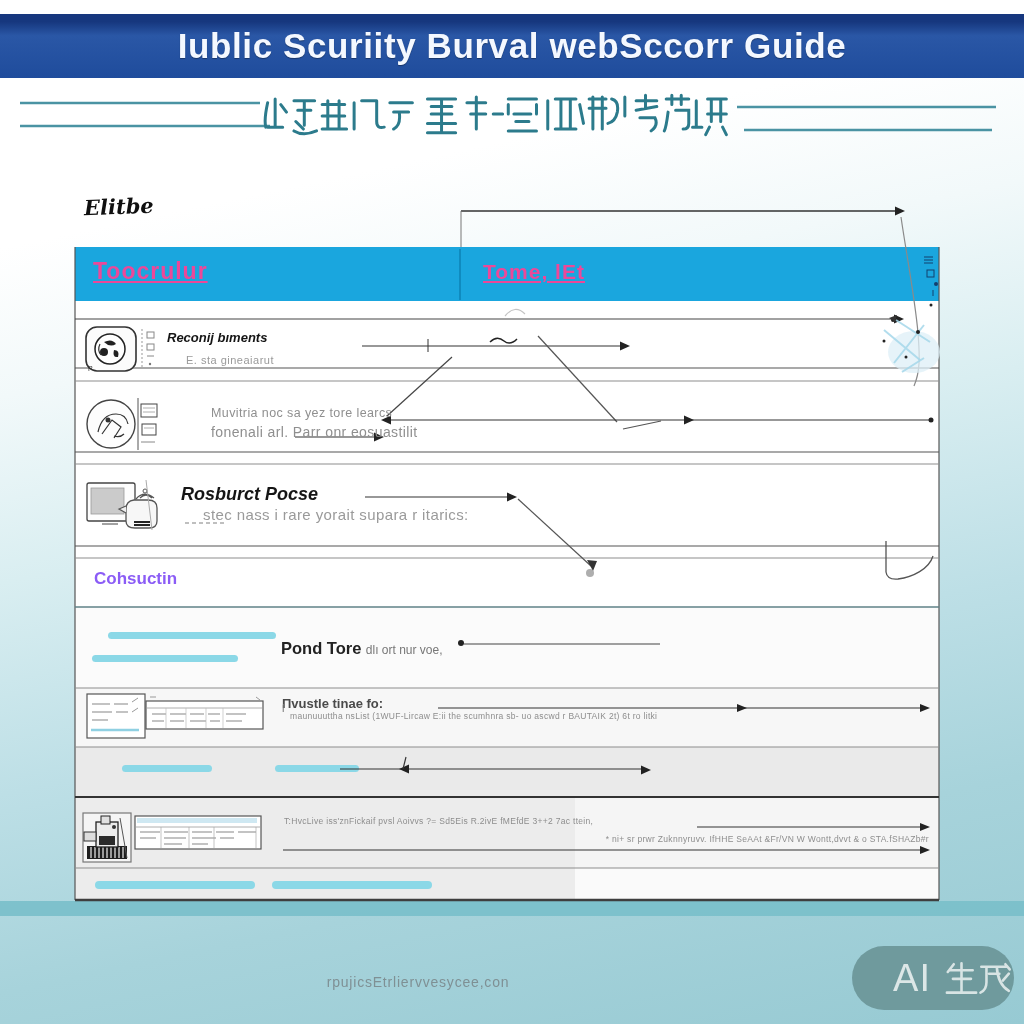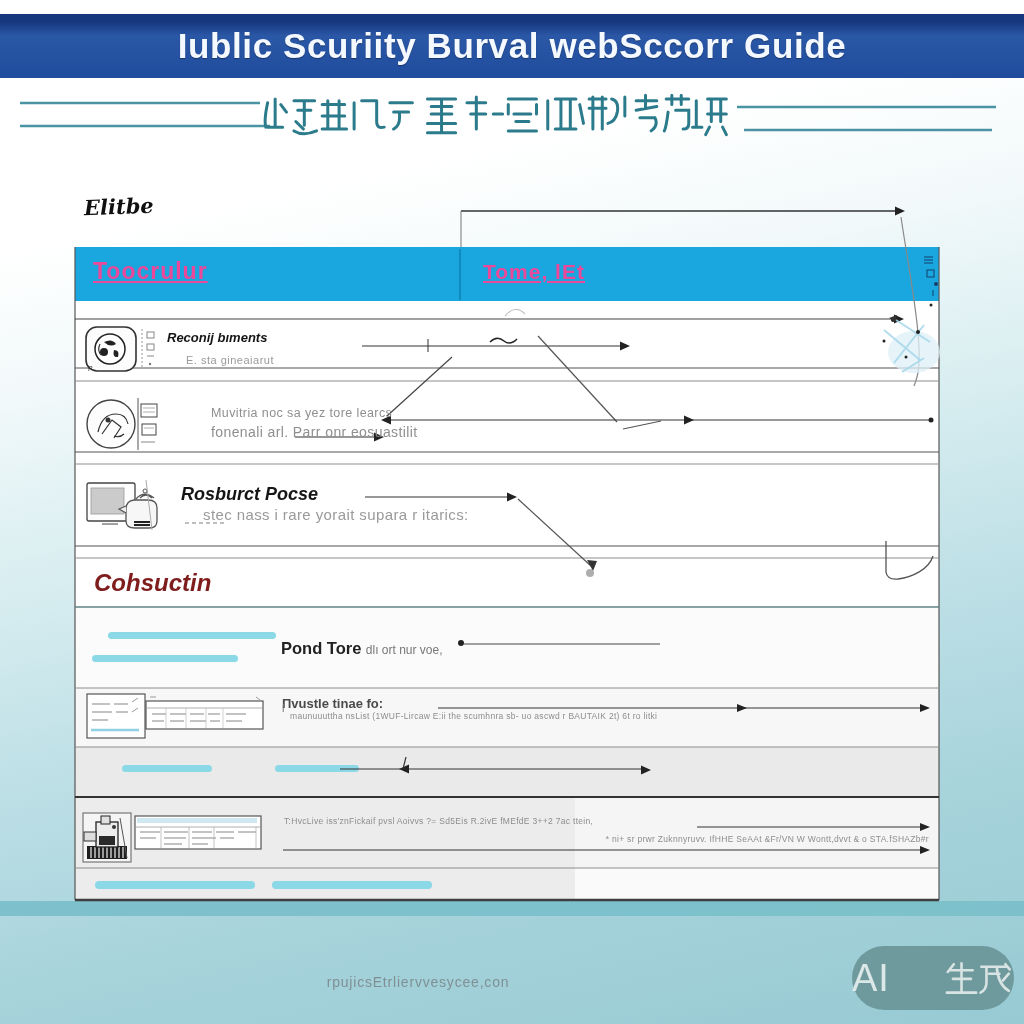--- a/index.html
+++ b/index.html
@@ -22,21 +22,21 @@
   .txt{z-index:4;white-space:nowrap;}
   .hdr-col{color:#ec4899;font-weight:700;letter-spacing:1px;z-index:4;text-decoration:underline;}
   .row-title{font-weight:700;font-style:italic;color:#151515;}
   .row-sub{color:#9a9a9a;margin-left:19px;}
   .gray-line{color:#8f8f8f;}
   .cyanbar{background:#8bd8e7;border-radius:4px;z-index:2;}
   .tinytext{color:#8d8d8d;font-size:8.5px;letter-spacing:.3px;}
   .footer-mark{left:0;top:974px;width:836px;text-align:center;color:#7f9094;font-size:14px;letter-spacing:.8px;z-index:5;}
   .badge{
     left:852px;top:946px;width:162px;height:64px;border-radius:33px;
-    background:rgba(109,151,154,.95);display:flex;align-items:center;justify-content:space-between;gap:0;z-index:6;
+    background:rgba(109,151,154,.95);display:flex;align-items:center;justify-content:flex-end;gap:9px;z-index:6;
   }
   .badge-prefix{color:#dce7e7;font-size:38px;font-weight:500;letter-spacing:1px;}
 </style>
 </head>
 <body>
 
 <div class="abs bgpanel" style="left:75px;top:247px;width:864px;height:653px;background:#ffffff;"></div>
 <div class="abs bgpanel" style="left:75px;top:247px;width:864px;height:54px;background:#1aa6de;"></div>
 <div class="abs bgpanel" style="left:75px;top:607px;width:864px;height:81px;background:#fbfbfb;"></div>
 <div class="abs bgpanel" style="left:75px;top:688px;width:864px;height:59px;background:#f7f7f7;"></div>
@@ -202,21 +202,21 @@
   <path d="M50,22 q-8,1 -8,9 v12 q0,7 9,7 h14 q8,0 8,-7 v-13 q0,-8 -9,-8 z" fill="#f7f7f7" stroke="#555" stroke-width="1.3"></path>
   <path d="M42,28 l-7,3 l7,4" fill="#eee" stroke="#555" stroke-width="1.2"></path>
   <path d="M52,21 q8,-9 18,-1 M56,20 q6,-6 12,0" fill="none" stroke="#555" stroke-width="1.2"></path>
   <circle cx="61" cy="13" r="2" fill="none" stroke="#555"></circle>
   <path d="M50,44 h16 M50,47 h16" stroke="#222" stroke-width="1.8"></path>
   <line x1="62" y1="2" x2="68" y2="52" stroke="#aaa" stroke-width="1"></line>
 </svg>
 <div class="abs txt row-title" style="left:181px;top:484px;font-size:18px;">Rosburct Pocse</div>
 <div class="abs txt row-sub" style="left:184px;top:506px;font-size:15px;letter-spacing:.4px;">stec nass i rare yorait supara r itarics:</div>
 
-<div class="abs txt" style="left:94px;top:569px;font-size:24px;font-weight:700;font-style:italic;color:#7f1d1d;">Cohsuctin</div>
+<div class="abs txt" style="left:94px;top:569px;font-size:17px;font-weight:700;color:#8b5cf6;">Cohsuctin</div>
 
 <div class="abs cyanbar" style="left:108px;top:632px;width:168px;height:7px;"></div>
 <div class="abs cyanbar" style="left:92px;top:655px;width:146px;height:7px;"></div>
 <div class="abs txt" style="left:281px;top:639px;">
   <span style="font-size:16.5px;font-weight:700;color:#222;">Pond Tore</span>
   <span style="font-size:12px;color:#777;">dlı ort nur voe,</span>
 </div>
 
 <svg class="abs icon-svg" style="left:86px;top:692px;" width="178" height="52" viewBox="0 0 178 52">
   <rect x="1" y="2" width="58" height="44" fill="#fff" stroke="#555" stroke-width="1.2"></rect>

